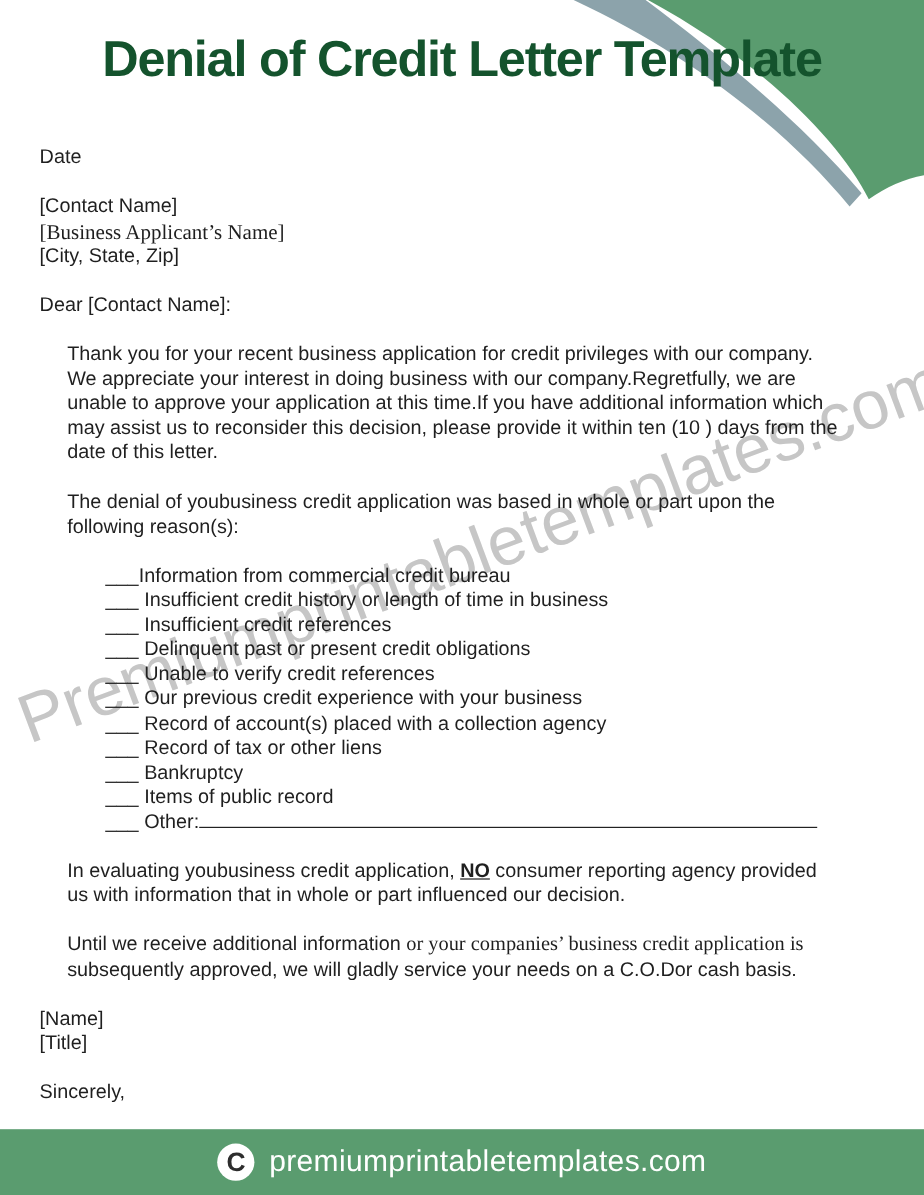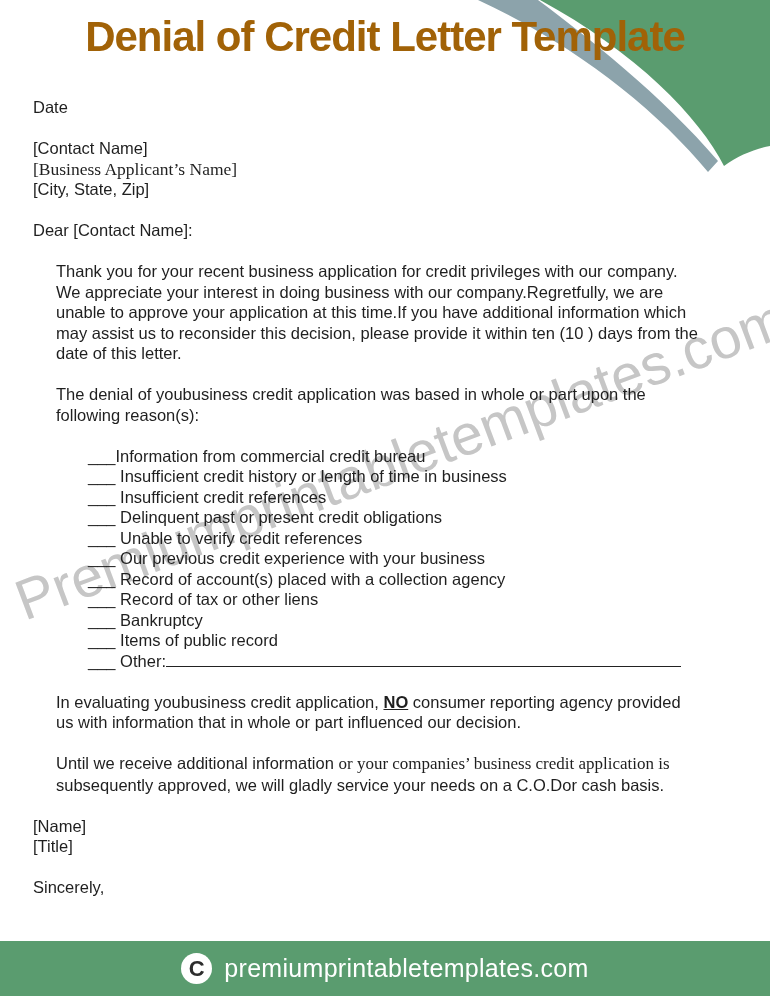--- a/index.html
+++ b/index.html
@@ -23,26 +23,26 @@
     line-height:57px;
     color:#c6c6c6;
     white-space:nowrap;
     transform:rotate(-20.5deg);
     transform-origin:0 0;
     letter-spacing:0px;
     pointer-events:none;
   }
   .title{
     position:relative;z-index:2;
-    margin:0;padding-top:13px;
+    margin:12px;padding-top:13px;
     text-align:center;
     font-size:42px;
     font-weight:bold;
     letter-spacing:-1px;
-    color:#a16207;
+    color:#14532d;
   }
   .content{
     position:relative;z-index:2;
     padding:36px 30px 0 33px;
     font-size:16.5px;
     line-height:20.5px;
   }
   .block{margin:20.5px 0 0 0;}
   .pre{white-space:pre-line;margin-left:23px;}
   .serif{font-family:"Liberation Serif",serif;font-size:17.5px;}

